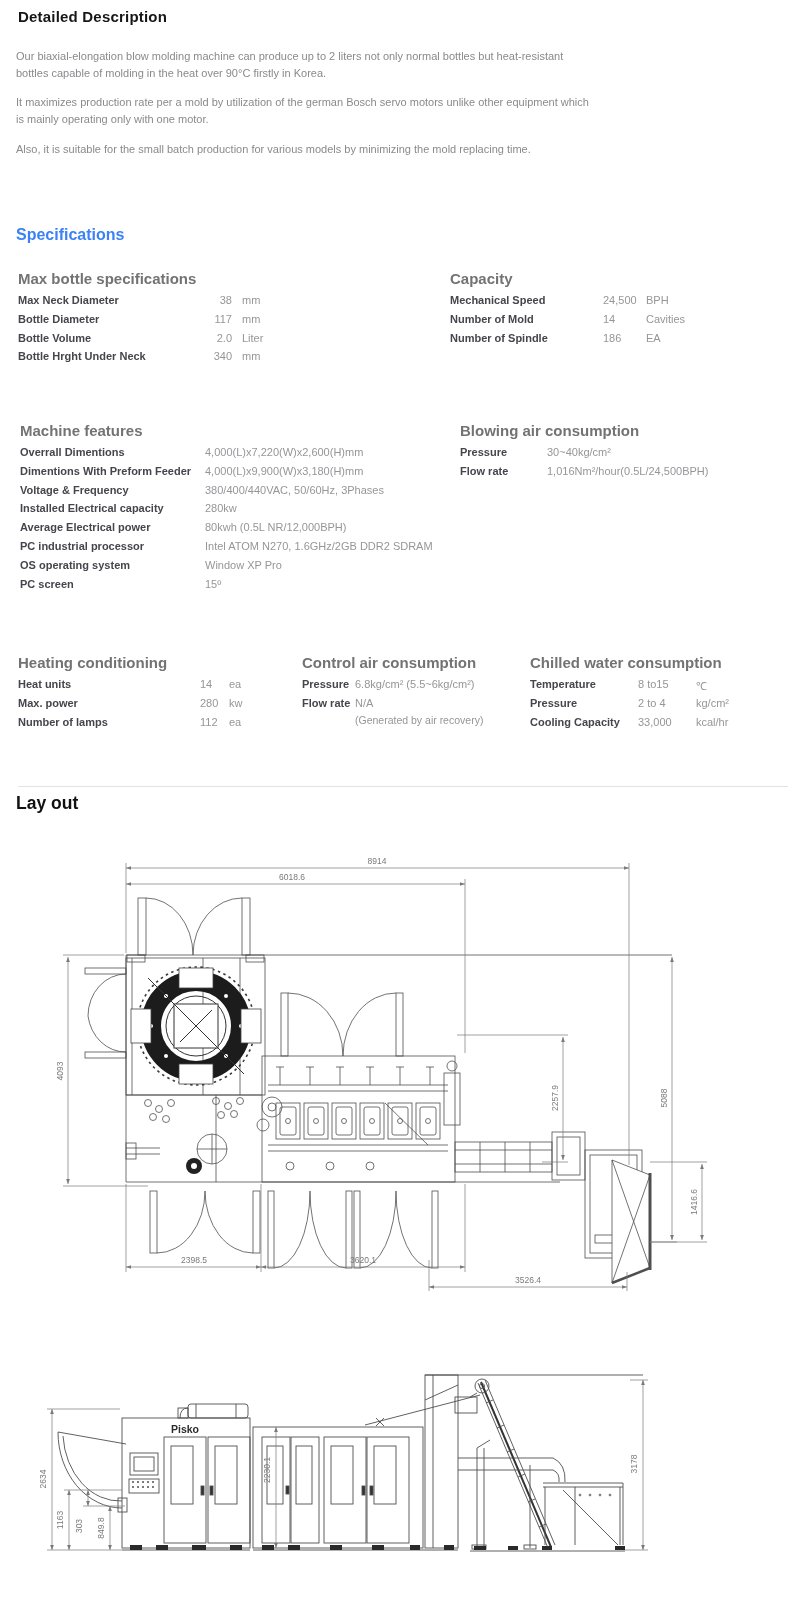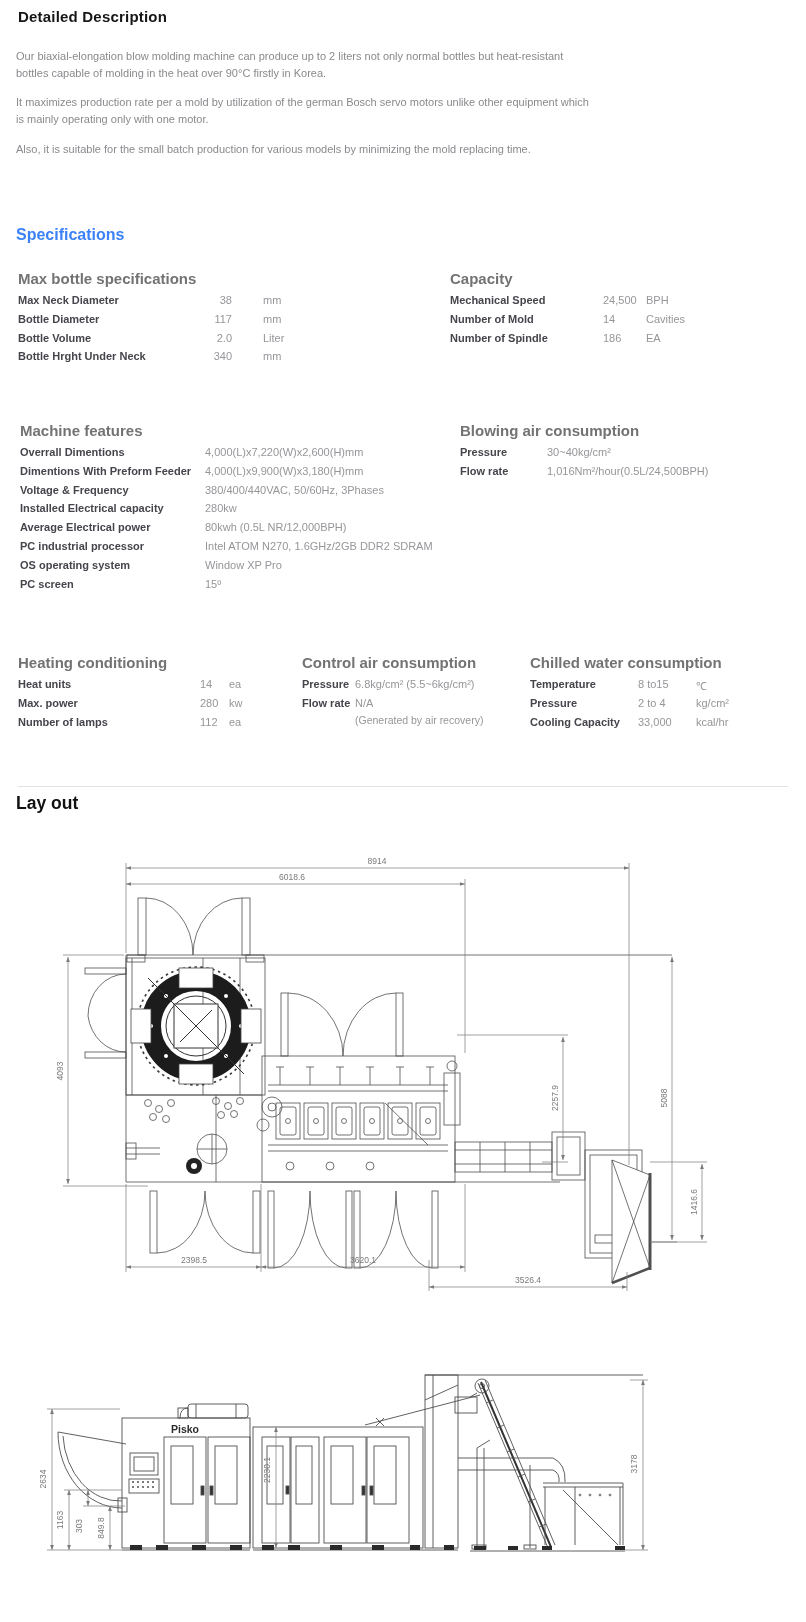--- a/index.html
+++ b/index.html
@@ -8,21 +8,21 @@
   .desc-title{left:18px;top:8px;font-size:15px;font-weight:bold;color:#161616;letter-spacing:0.2px;}
   .para{left:16px;top:0;width:700px;font-size:11px;line-height:17px;color:#8a8a8e;white-space:pre-line;}
   .sec-title{left:16px;font-size:16px;font-weight:bold;color:#3b82f6;}
   .grp{position:absolute;}
   .grp h3{margin:0 0 7px 0;font-size:15px;font-weight:bold;color:#737373;}
   .spec-row{display:flex;align-items:flex-start;height:18.8px;font-size:11px;}
   .spec-label{color:#45454c;font-weight:bold;flex:none;}
   .spec-value{color:#96969a;flex:none;}
   .spec-unit{color:#96969a;flex:none;}
   .spec-note{font-size:10.5px;color:#96969a;margin-top:-2px;}
-  .g0 .spec-label{width:186px}.g0 .spec-value{width:28px;text-align:right}.g0 .spec-unit{margin-left:31px}
+  .g0 .spec-label{width:186px}.g0 .spec-value{width:28px;text-align:right}.g0 .spec-unit{margin-left:10px}
   .g1 .spec-label{width:153px}.g1 .spec-value{width:43px}
   .g2 .spec-label{width:185px}
   .g3 .spec-label{width:87px}
   .g4 .spec-label{width:182px}.g4 .spec-value{width:29px}
   .g5 .spec-label{width:53px}
   .g5 .spec-note{margin-left:53px}
   .g6 .spec-label{width:108px}.g6 .spec-value{width:58px}
   .divider{left:18px;top:786px;width:770px;height:1px;background:#e3e3e3;}
   .layout-title{left:16px;top:793px;font-size:17.5px;font-weight:bold;color:#111;}
   .dt{font-size:8.5px;fill:#7a7a7a;font-family:"Liberation Sans",sans-serif;}

